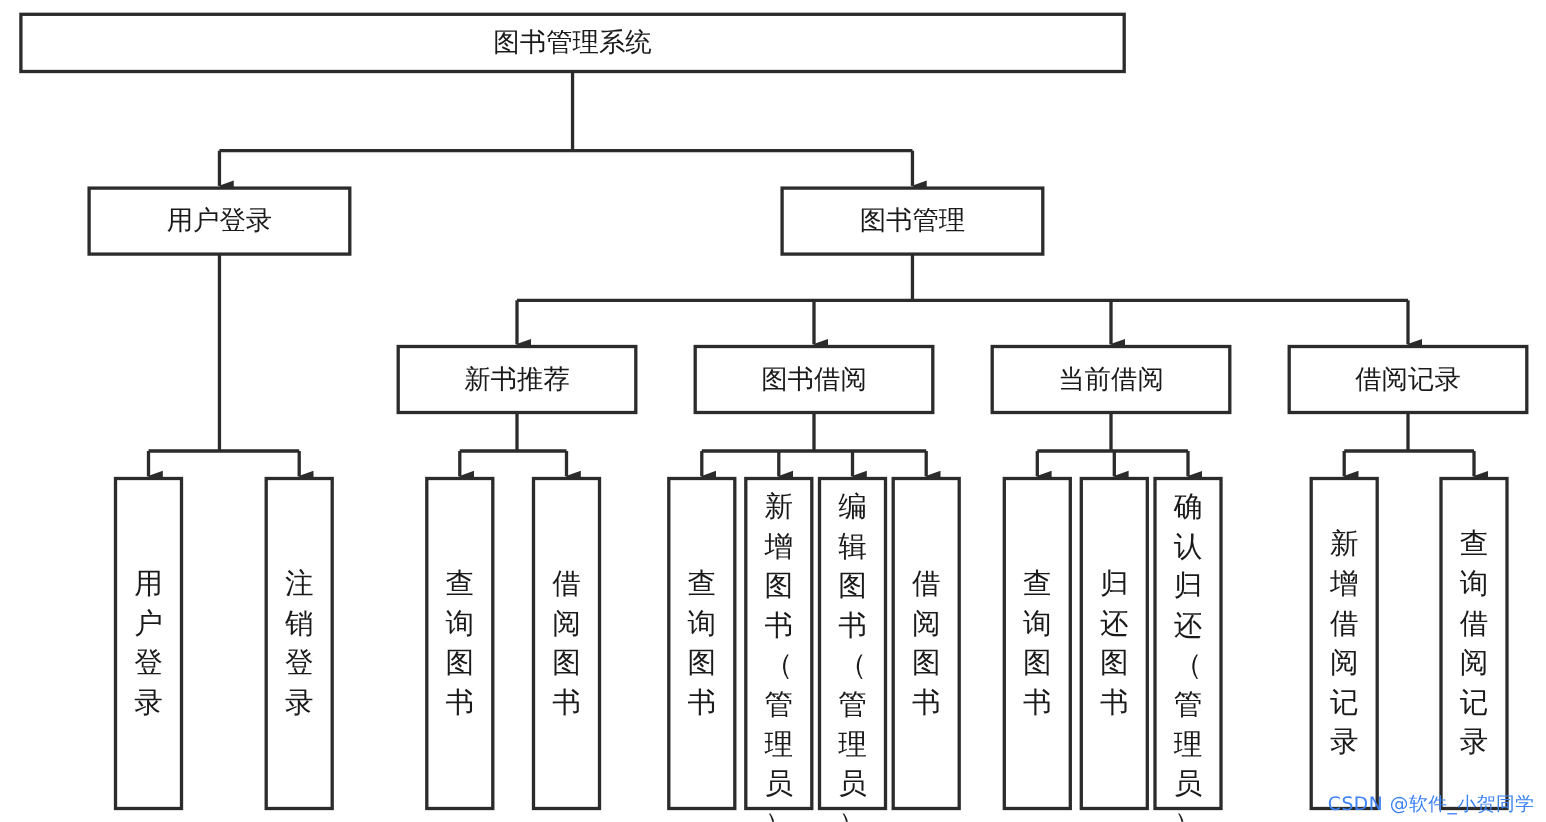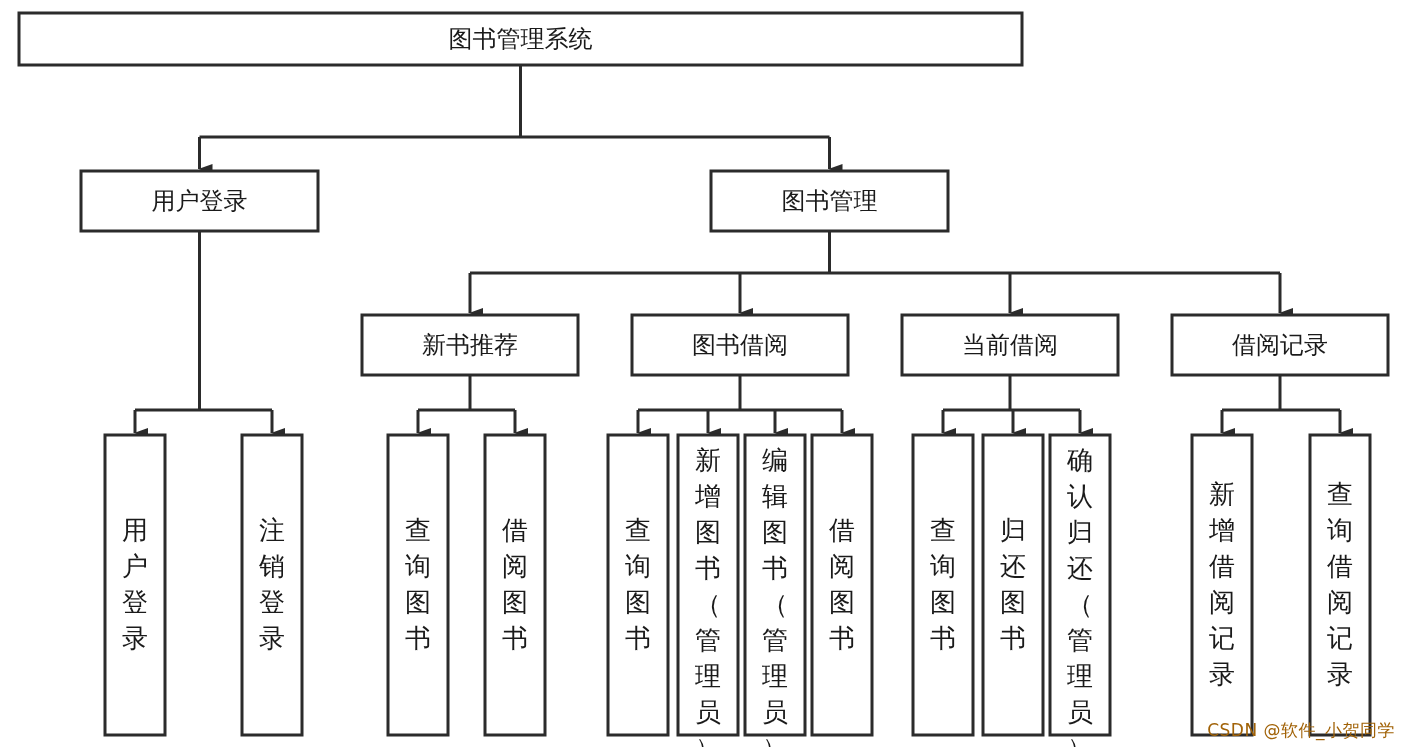--- a/index.html
+++ b/index.html
@@ -21,21 +21,21 @@
   }
   .leaf-label{
     fill:#1a1a1a;
     font-family:"DejaVu Sans","Liberation Sans",sans-serif;
     font-size:26px;
     text-anchor:middle;
   }
   .watermark{
     position:absolute;
     right:10px;bottom:5px;
-    color:#a16207;
+    color:#3b82f6;
     font-size:17px;
     font-family:"DejaVu Sans","Liberation Sans",sans-serif;
     white-space:nowrap;
     letter-spacing:0.5px;
   }
 </style>
 </head>
 <body>
 
 <div id="diagram-root">

